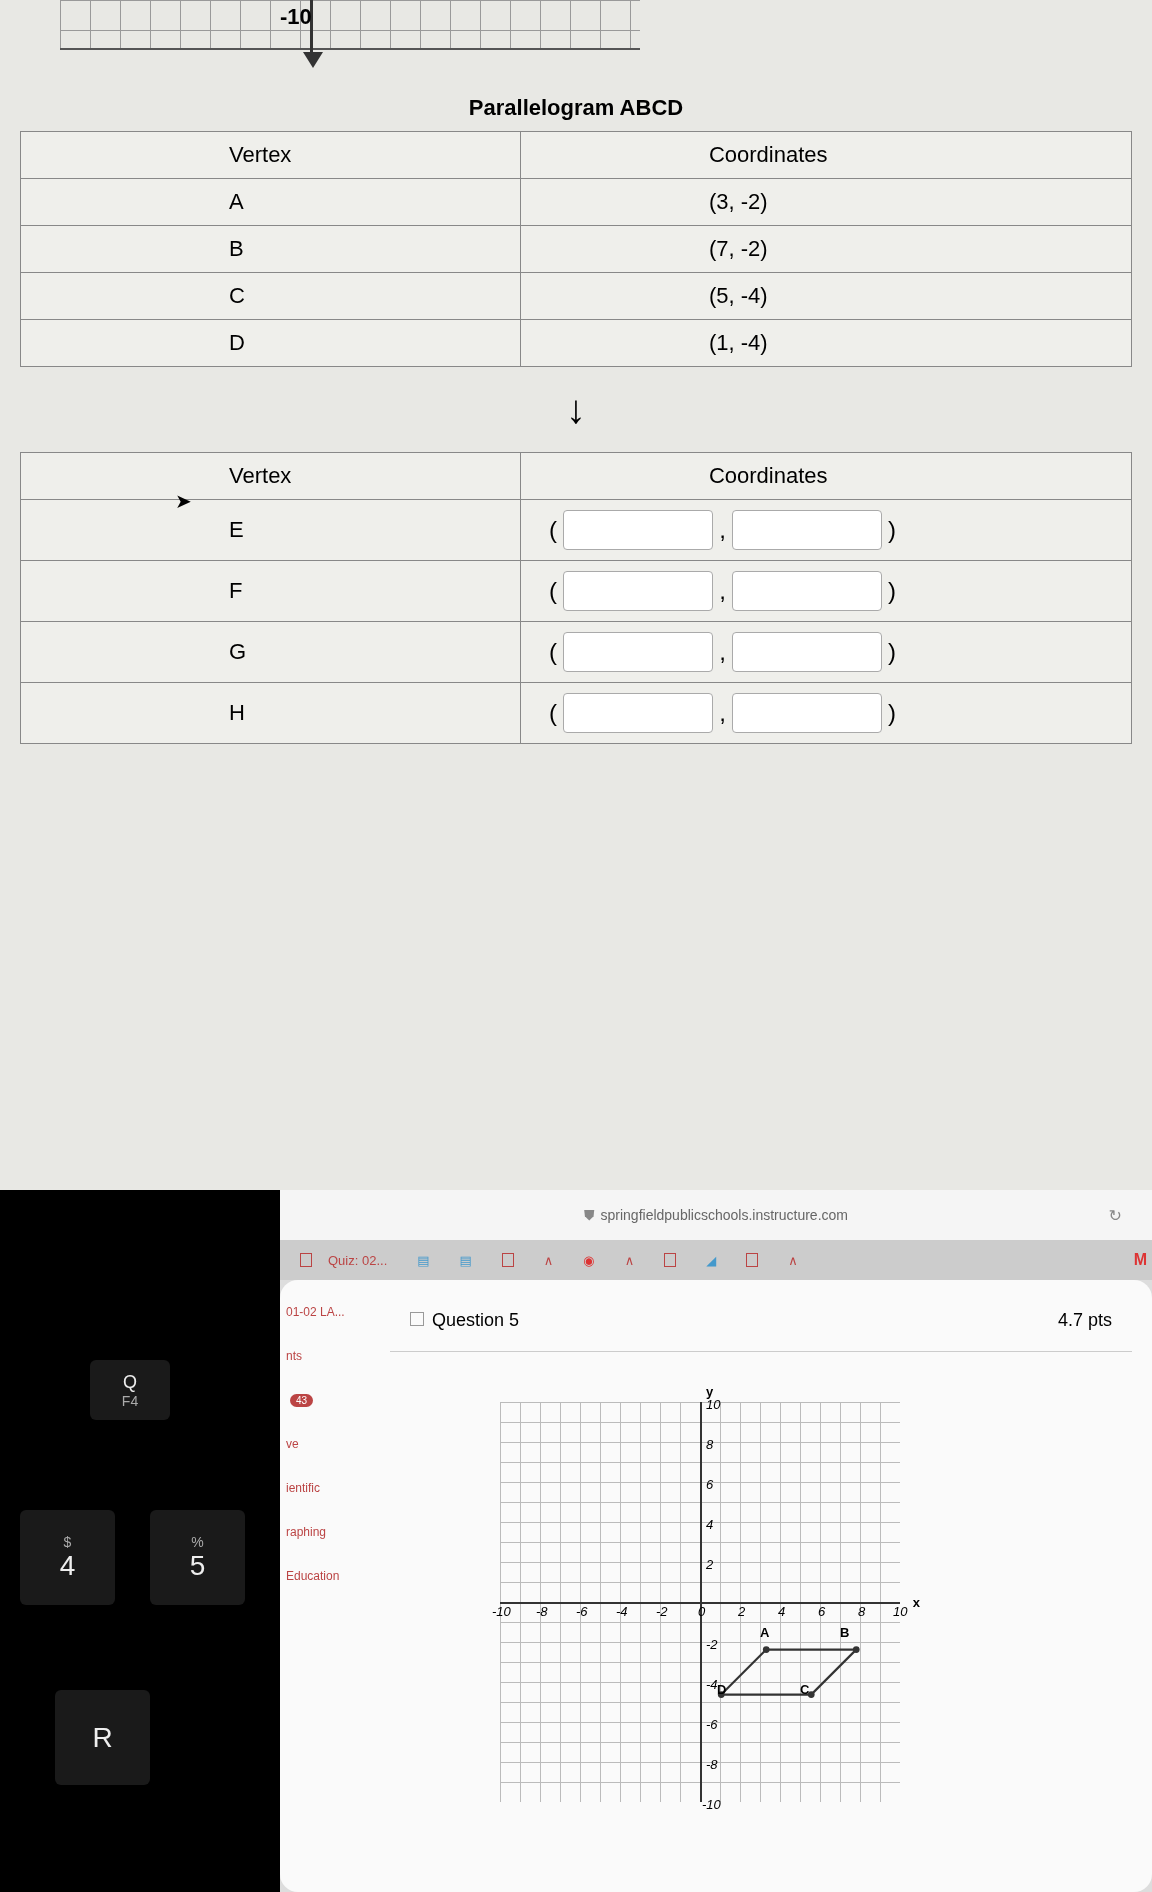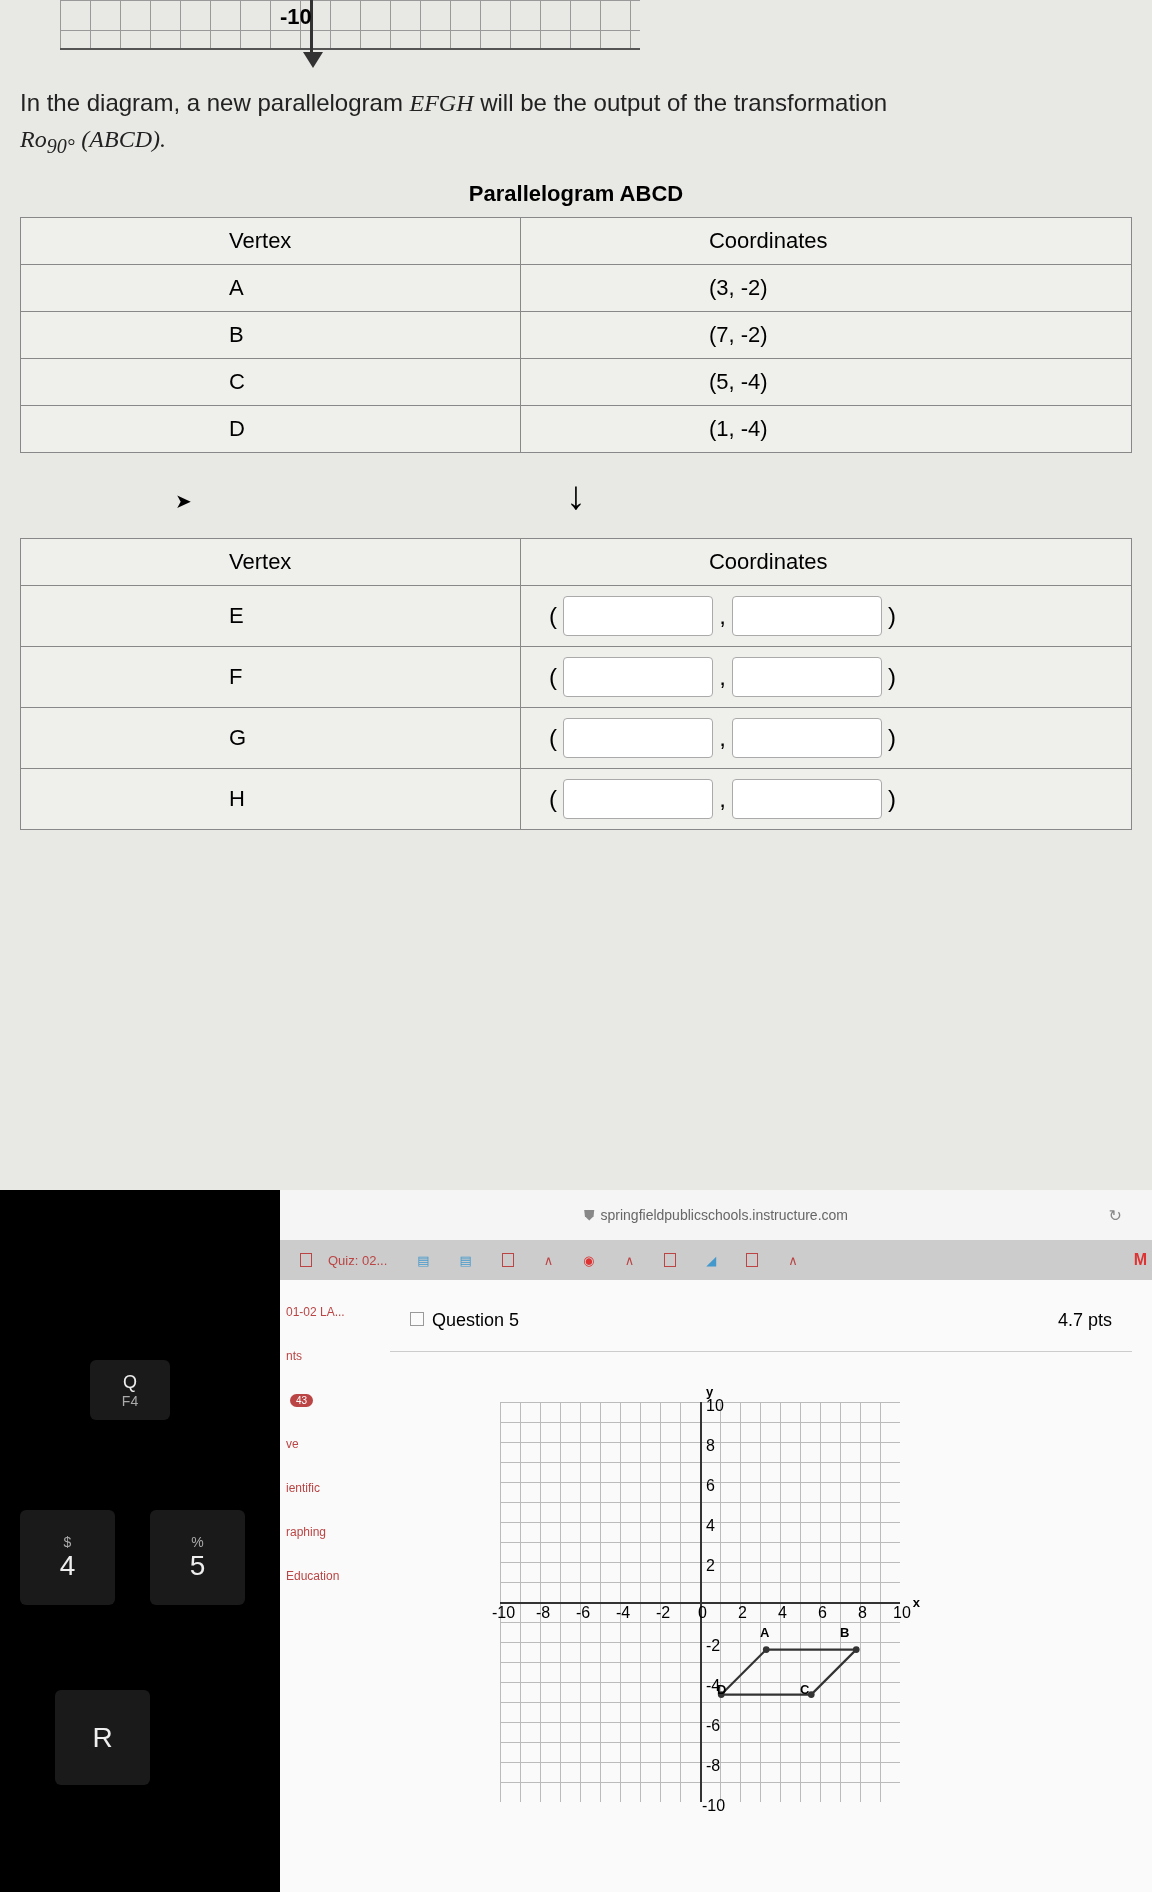--- a/index.html
+++ b/index.html
@@ -172,20 +172,21 @@
       font-size: 13px;
     }
     .tab-item { color: #b44; display: flex; align-items: center; gap: 16px;}
     .tab-item.blue { color: #49c; }
     
     .nested-content {
       background: #fafafa;
       padding: 10px 20px;
       position: relative;
       height: calc(100% - 90px);
+      border-radius: 18px;
     }
     .sidebar {
       position: absolute;
       left: 0;
       top: 0;
       width: 90px;
       padding: 10px 0;
     }
     .side-item {
       font-size: 12px;
@@ -222,44 +223,37 @@
       position: absolute;
       inset: 20px;
       background-image: 
         linear-gradient(to right, #bbb 1px, transparent 1px),
         linear-gradient(to bottom, #bbb 1px, transparent 1px);
       background-size: 20px 20px;
     }
     .mini-x-axis { position: absolute; left: 20px; right: 20px; top: 220px; height: 2px; background: #333; }
     .mini-y-axis { position: absolute; top: 20px; bottom: 20px; left: 220px; width: 2px; background: #333; }
     .axis-label { position: absolute; font-size: 13px; font-weight: bold; }
-    .tick-label { position: absolute; font-size: 16px; }
+    .tick-label { position: absolute; font-size: 13px; font-style: italic; }
     .para-svg { width: 180px; height: 80px; }
     .vert-label { position: absolute; font-size: 13px; font-weight: bold; }
     
     .bookmark-icon { width: 12px; height: 14px; border: 1px solid currentColor; display:inline-block; }
     .refresh-icon { position: absolute; right: 30px; font-size: 16px; color: #888;}
     .m-icon { position: absolute; right: 5px; color: #d33; font-weight: bold; font-size:16px;}
   </style>
 </head>
 <body>
 
 <div class="grid-fragment"></div>
 <div class="y-axis-fragment"></div>
 <div class="y-axis-arrow"></div>
 <div class="neg-10-label">-10</div>
 
 <div class="content">
-  <p class="problem-text">
-    <span>In the diagram, a new parallelogram </span>
-    <span class="italic">EFGH</span>
-    <span> will be the output of the transformation</span><br>
-    <span class="italic">Ro</span><sub class="italic">90°</sub>
-    <span class="italic"> (ABCD).</span>
-  </p>
 
   <div class="table-title">Parallelogram ABCD</div>
   <table>
     <tbody>
         <tr>
       <th class="vertex-col">Vertex</th>
       <th class="coord-col">Coordinates</th>
     </tr>
     <tr>
           <td class="vertex-col">A</td>

